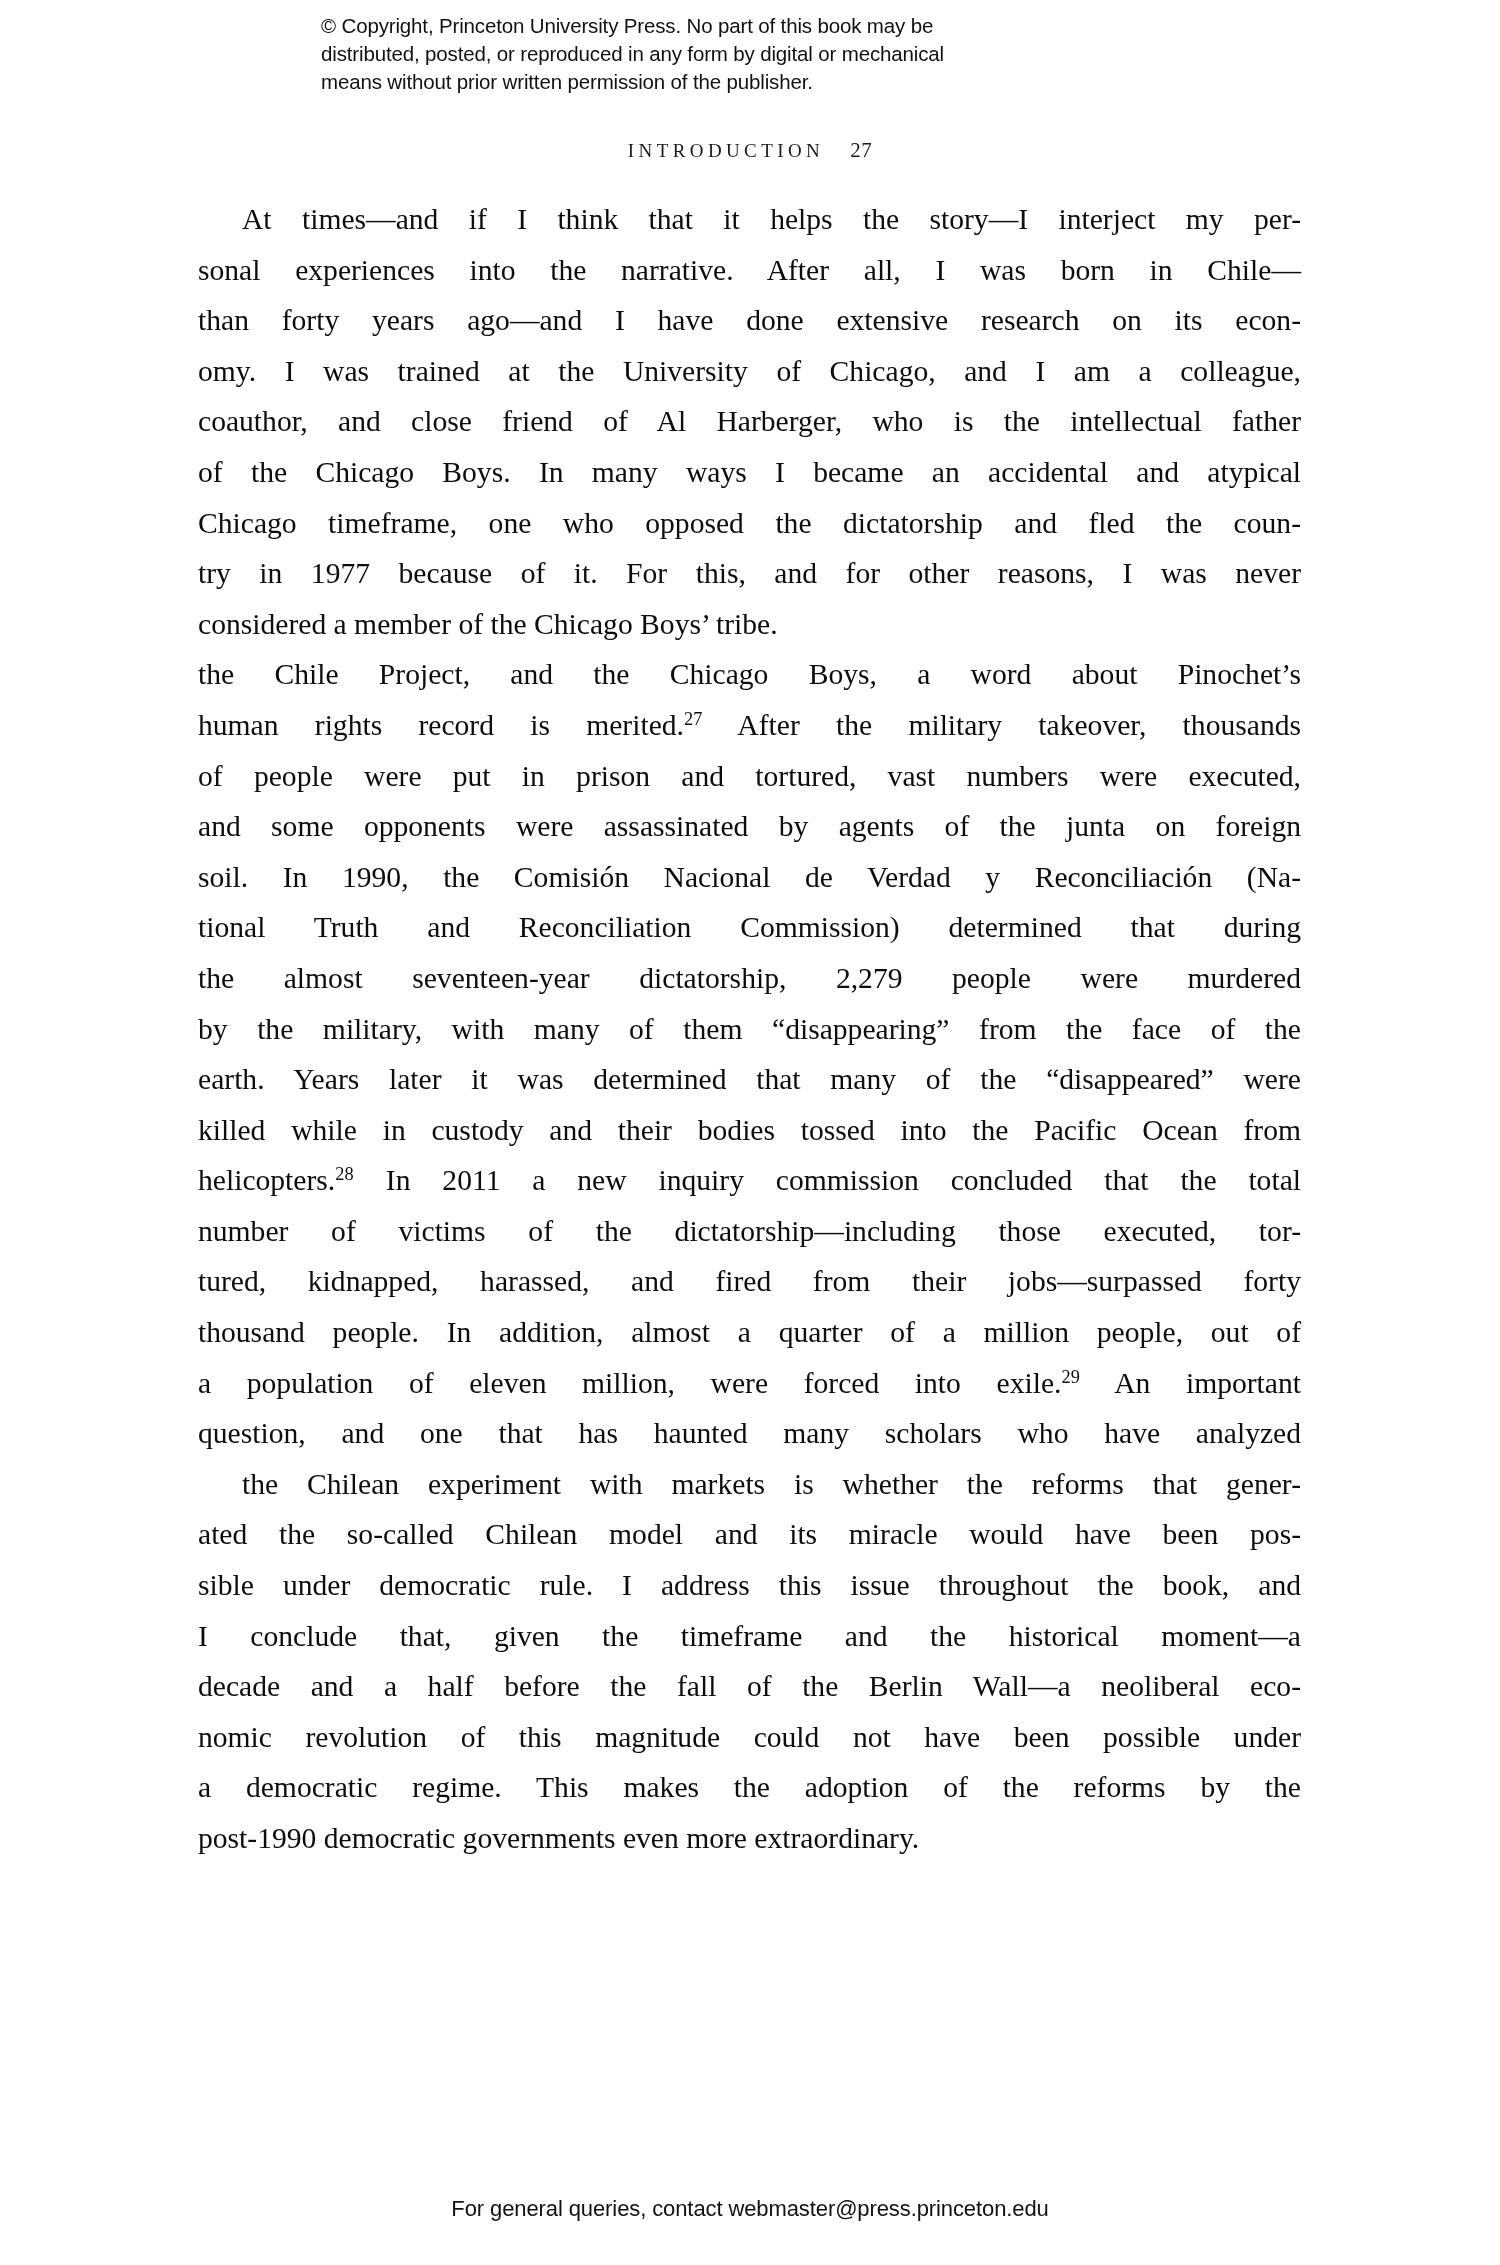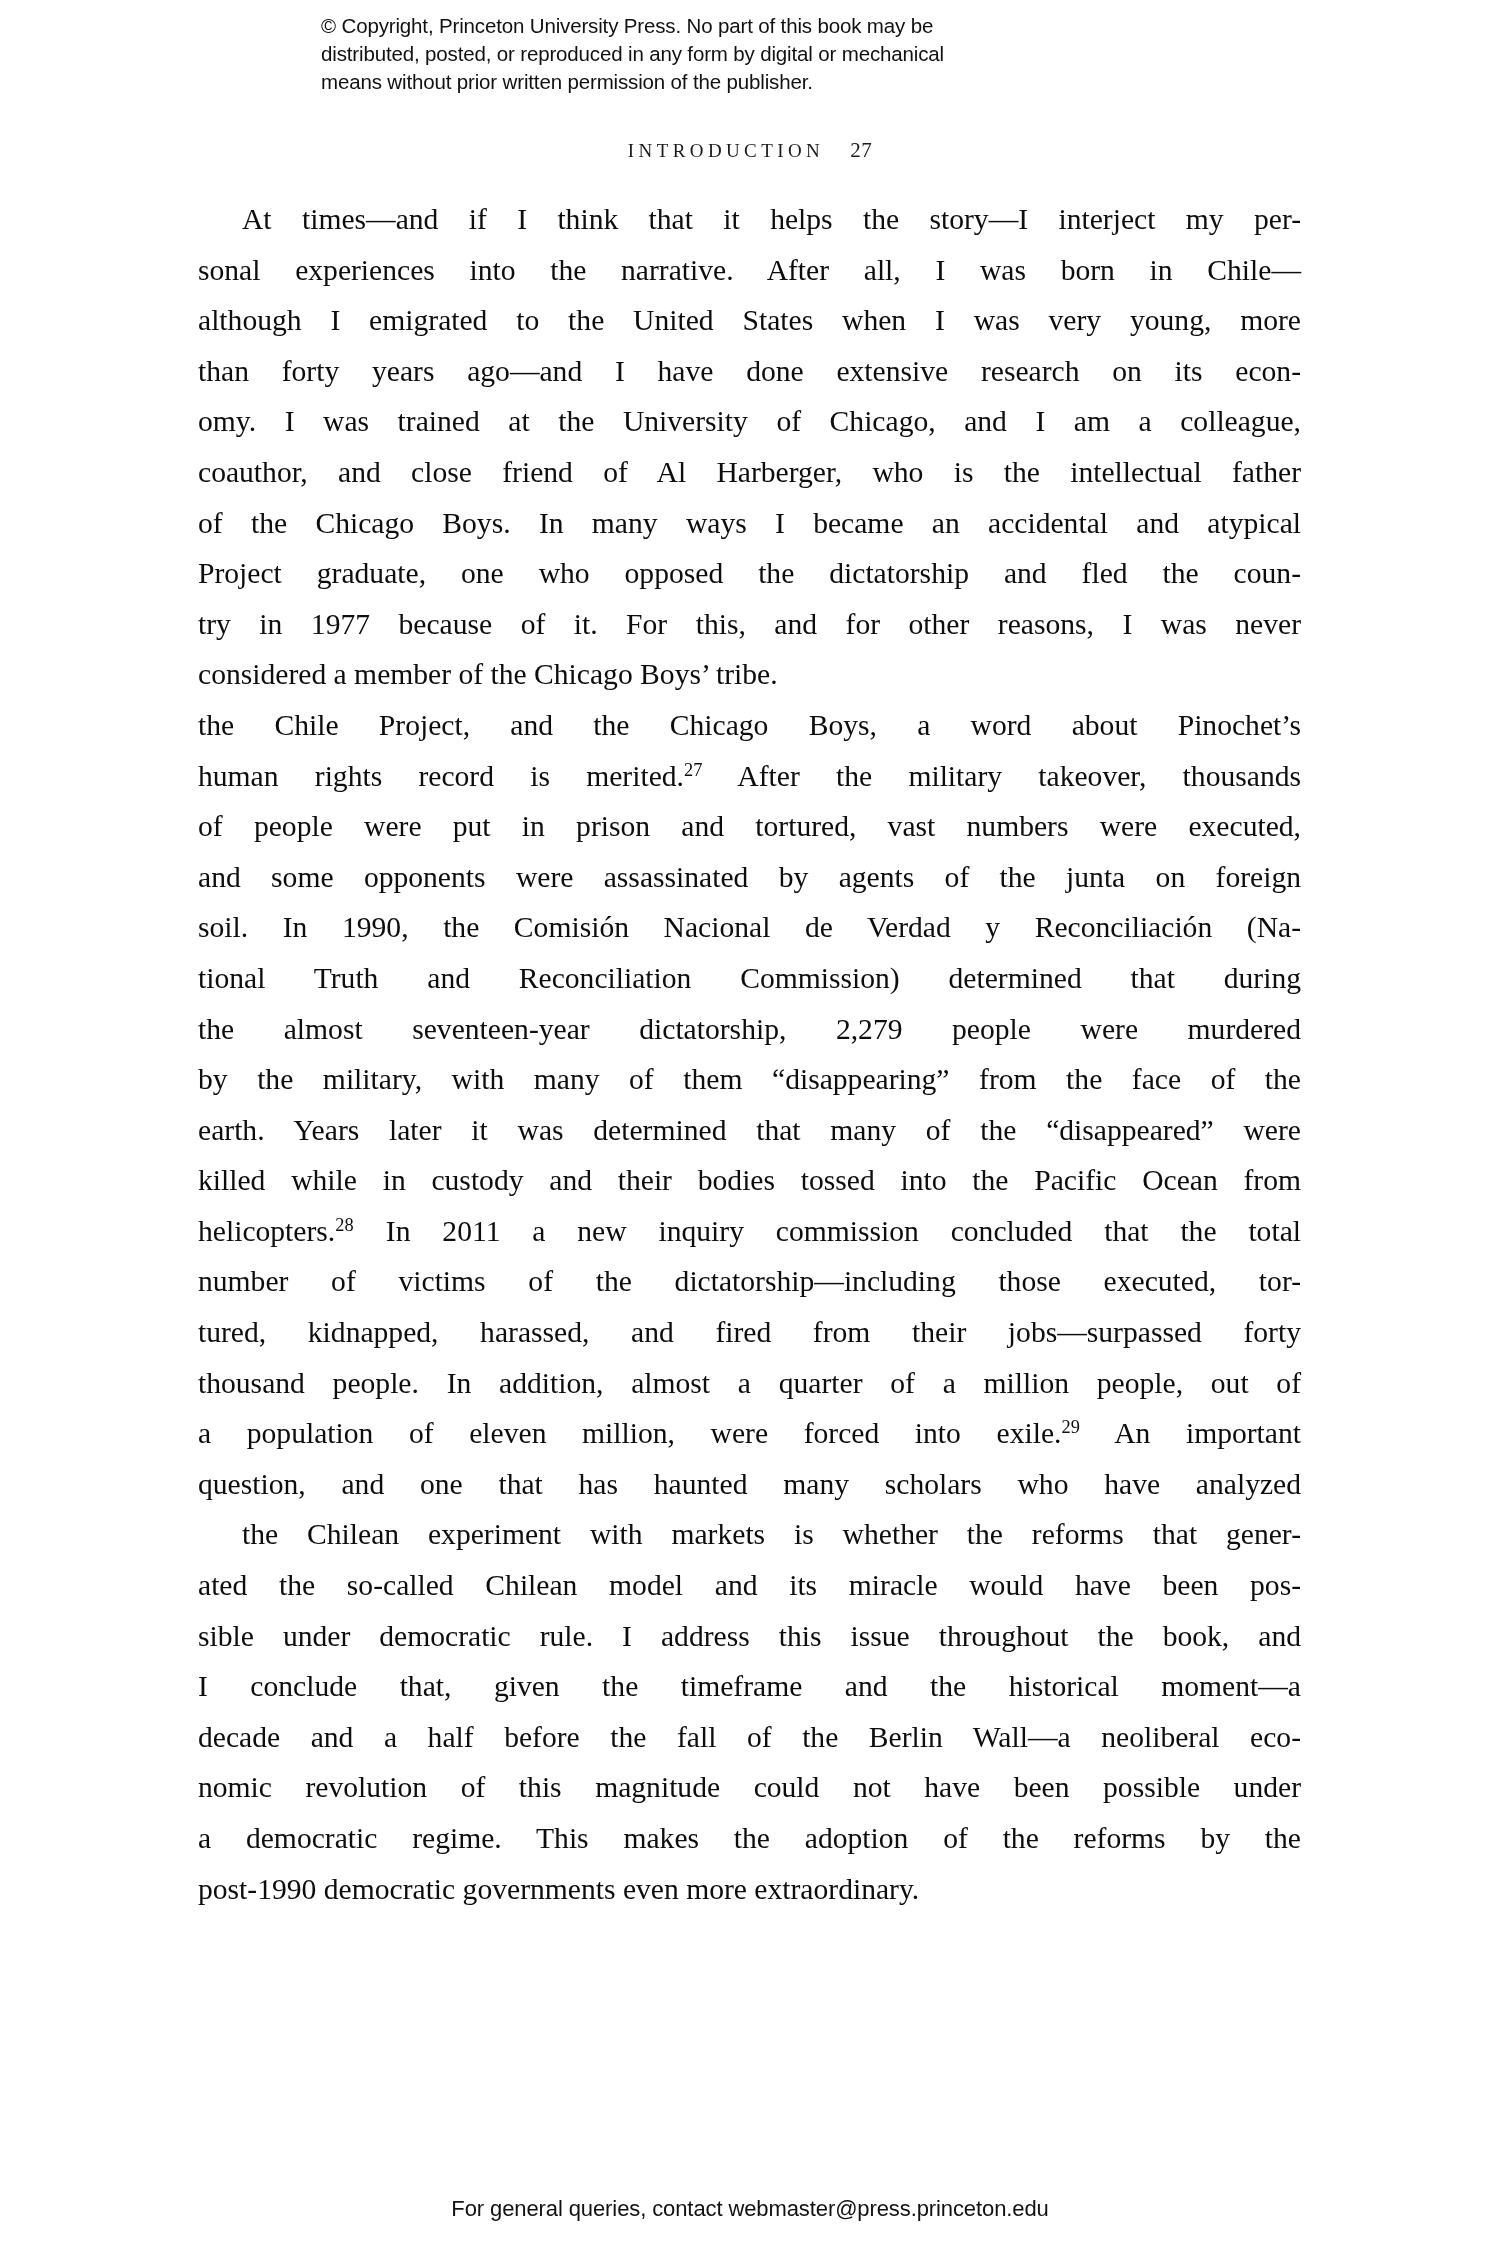--- a/index.html
+++ b/index.html
@@ -126,36 +126,33 @@
   <div class="textblock">
 
     <p class="para">
       <span class="ln j indent" style="display: flex; justify-content: space-between;">
           <span style="display: inline-block; width: 100%; text-align: justify; text-align-last: justify;">At times—and if I think that it helps the story—I interject my per-</span>
         </span>
       <span class="ln j" style="display: flex; justify-content: space-between;">
           <span style="display: inline-block; width: 100%; text-align: justify; text-align-last: justify;">sonal experiences into the narrative. After all, I was born in Chile—</span>
         </span>
       <span class="ln j" style="display: flex; justify-content: space-between;">
-          <span style="display: inline-block; width: 100%; text-align: justify; text-align-last: justify;">although I emigrated to the United States when I was very young, more</span>
-        </span>
-      <span class="ln j" style="display: flex; justify-content: space-between;">
           <span style="display: inline-block; width: 100%; text-align: justify; text-align-last: justify;">than forty years ago—and I have done extensive research on its econ-</span>
         </span>
       <span class="ln j" style="display: flex; justify-content: space-between;">
           <span style="display: inline-block; width: 100%; text-align: justify; text-align-last: justify;">omy. I was trained at the University of Chicago, and I am a colleague,</span>
         </span>
       <span class="ln j" style="display: flex; justify-content: space-between;">
           <span style="display: inline-block; width: 100%; text-align: justify; text-align-last: justify;">coauthor, and close friend of Al Harberger, who is the intellectual father</span>
         </span>
       <span class="ln j" style="display: flex; justify-content: space-between;">
           <span style="display: inline-block; width: 100%; text-align: justify; text-align-last: justify;">of the Chicago Boys. In many ways I became an accidental and atypical</span>
         </span>
       <span class="ln j" style="display: flex; justify-content: space-between;">
-          <span style="display: inline-block; width: 100%; text-align: justify; text-align-last: justify;">Project graduate, one who opposed the dictatorship and fled the coun-</span>
+          <span style="display: inline-block; width: 100%; text-align: justify; text-align-last: justify;">Chicago timeframe, one who opposed the dictatorship and fled the coun-</span>
         </span>
       <span class="ln j" style="display: flex; justify-content: space-between;">
           <span style="display: inline-block; width: 100%; text-align: justify; text-align-last: justify;">try in 1977 because of it. For this, and for other reasons, I was never</span>
         </span>
       <span class="ln"><span>considered a member of the Chicago Boys’ tribe.</span></span>
     </p>
 
     <p class="para">
       <span class="ln j" style="display: flex; justify-content: space-between;">
           <span style="display: inline-block; width: 100%; text-align: justify; text-align-last: justify;">the Chile Project, and the Chicago Boys, a word about Pinochet’s</span>

